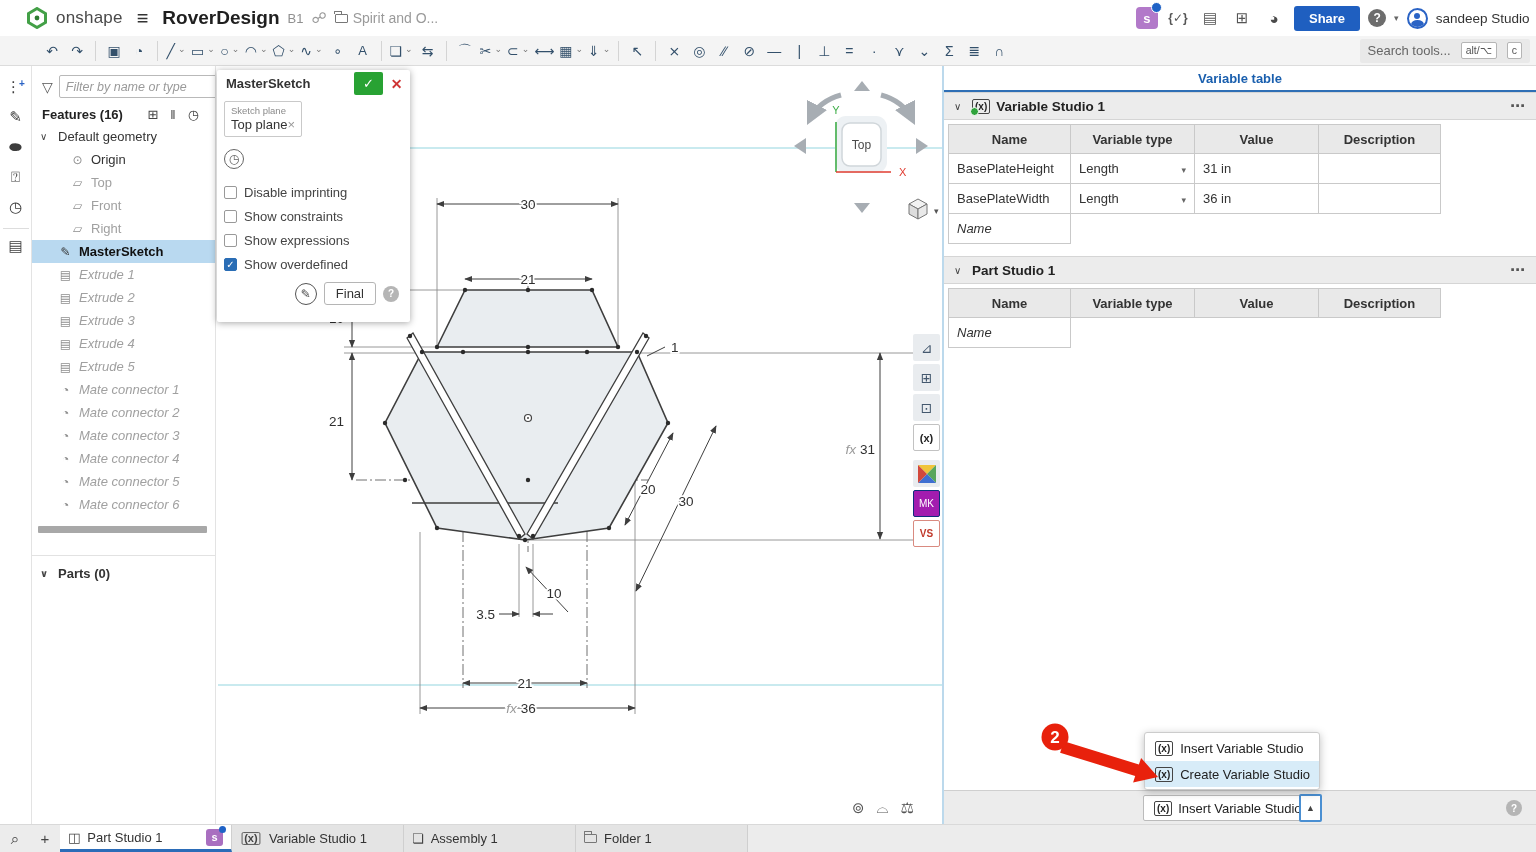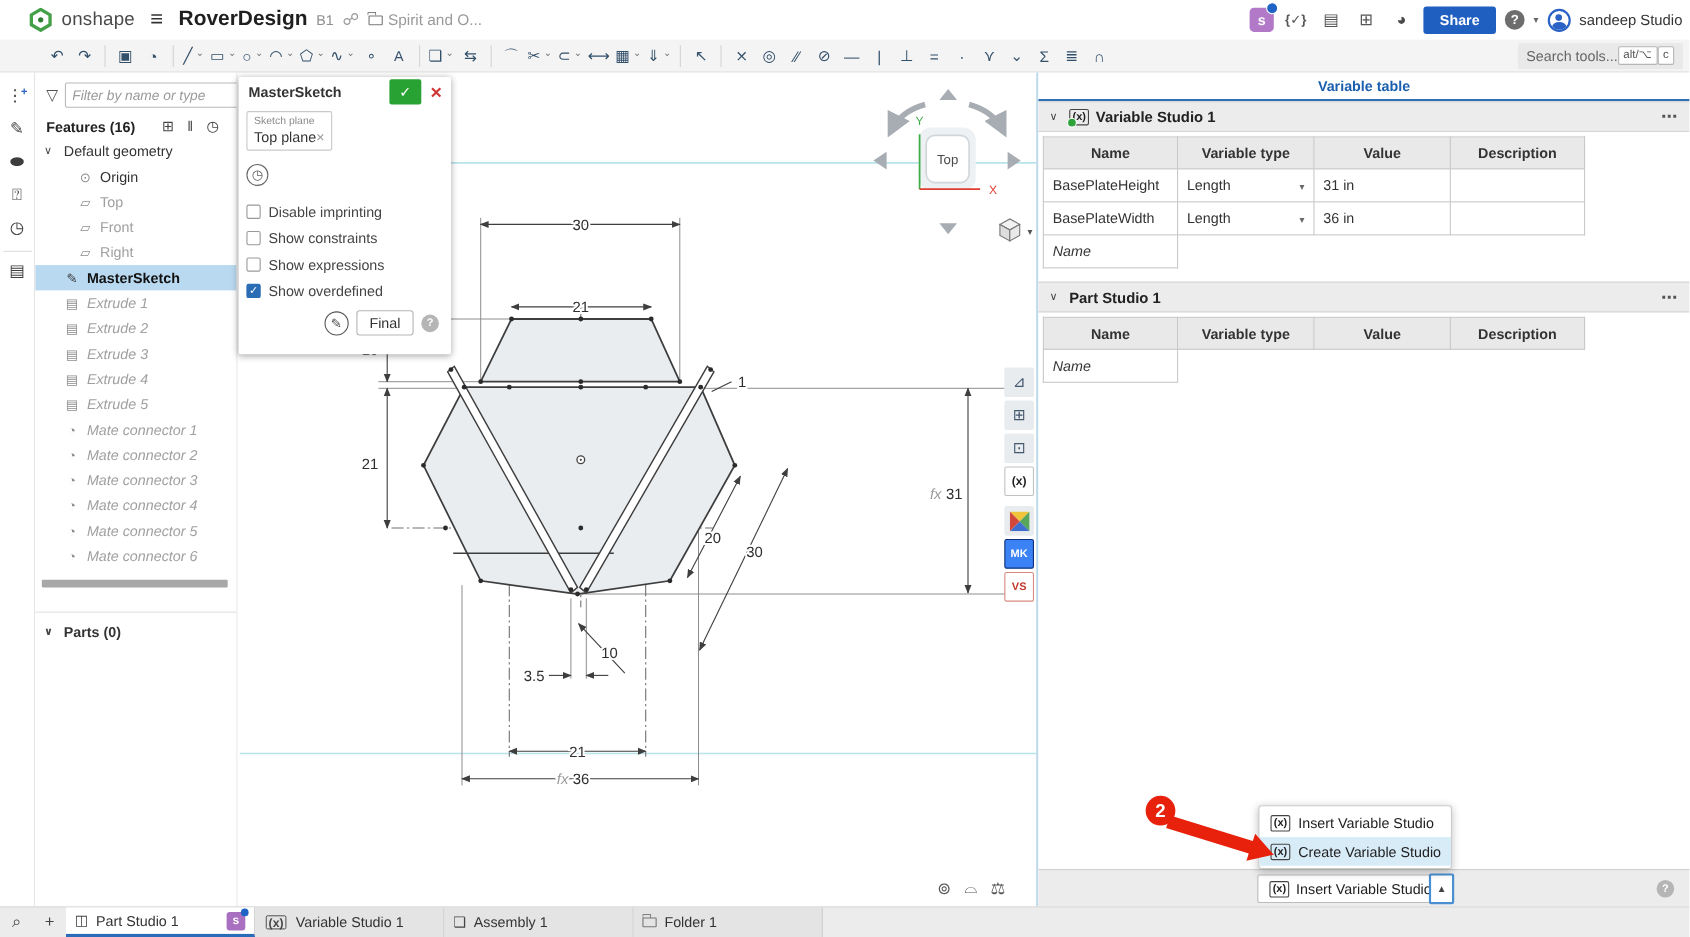--- a/index.html
+++ b/index.html
@@ -36,21 +36,21 @@
 
   
   .toolbar { position:absolute; left:0; top:36px; width:1536px; height:30px; background:#f4f4f4;
     border-bottom:1px solid #dcdcdc; display:flex; align-items:center; padding:0 6px 0 40px; gap:1px; }
   .tb { height:24px; min-width:24px; display:flex; align-items:center; justify-content:center;
     color:#33506b; font-size:14px; cursor:pointer; border-radius:2px; padding:0 2px; }
   .tb .g { pointer-events:none; }
   .dd::after { content:"⌄"; font-size:9px; color:#777; margin-left:3px; position:relative; top:-2px; }
   .tsep { width:1px; height:20px; background:#d4d4d4; margin:0 5px; }
   .tool-search { margin-left:auto; background:#e9e9e9; border-radius:2px; height:24px;
-    display:flex; align-items:center; gap:0; padding:0 8px; color:#666; cursor:text; }
+    display:flex; align-items:center; gap:10px; padding:0 8px; color:#666; cursor:text; }
   .kbd { background:#fff; border:1px solid #b5b5b5; border-radius:2px; font-size:10.5px;
     padding:0 4px; color:#555; line-height:15px; }
 
   
   .lstrip { position:absolute; left:0; top:66px; width:32px; height:758px; background:#fff;
     border-right:1px solid #e3e3e3; display:flex; flex-direction:column; align-items:center; padding-top:8px; }
   .lsic { width:26px; height:26px; margin-bottom:4px; display:flex; align-items:center; justify-content:center;
     color:#3d3d3d; font-size:15px; cursor:pointer; }
   .lsic .plus { color:#2a63c5; font-size:10px; font-weight:bold; margin-left:-2px; margin-top:-8px; }
   .lsep { width:26px; height:1px; background:#ddd; margin:4px 0; }
@@ -83,21 +83,21 @@
   
   .canvas { position:absolute; left:216px; top:66px; width:728px; height:758px; background:#fff; }
   .canvas-edge { position:absolute; right:0; top:0; width:2px; height:758px; background:#bcd9ec; }
 
   
   .rtools { position:absolute; left:697px; top:268px; width:28px; }
   .rtb { width:27px; height:27px; margin-bottom:3px; background:#e9ecef; border-radius:2px;
     display:flex; align-items:center; justify-content:center; color:#44586e; font-size:14px; cursor:pointer; }
   .rtb.active { background:#fff; border:1px solid #c2c2c2; font-size:11px; font-weight:bold; color:#222; }
   .rtb.gap { margin-top:9px; }
-  .mk { background:#3b82f6; color:#fff; font-size:10px; font-weight:bold; border:1px solid #0e2e7c; }
+  .mk { background:#a21caf; color:#fff; font-size:10px; font-weight:normal; border:1px solid #0e2e7c; }
   .vs { background:#fff; color:#c0392b; font-size:10px; font-weight:bold; border:1px solid #d98a80; }
   .measure-tools { position:absolute; left:636px; top:733px; display:flex; gap:12px; color:#555; font-size:15px; }
   .measure-tools span { cursor:pointer; }
 
   
   .dlg { position:absolute; left:217px; top:70px; width:193px; background:#fff;
     box-shadow:0 1px 7px rgba(0,0,0,.35); border-radius:2px; z-index:5; }
   .dlg-head { height:27px; display:flex; align-items:center; padding-left:9px; }
   .dlg-title { font-weight:bold; font-size:13px; flex:1; }
   .dlg-ok { width:29px; height:23px; background:#28a233; color:#fff; border:none; border-radius:2px;

